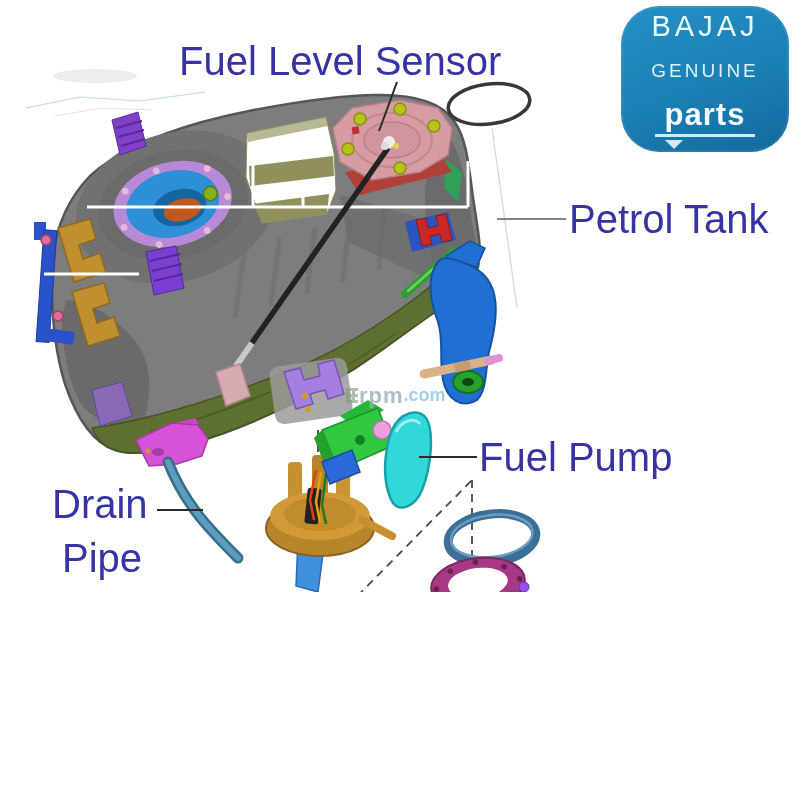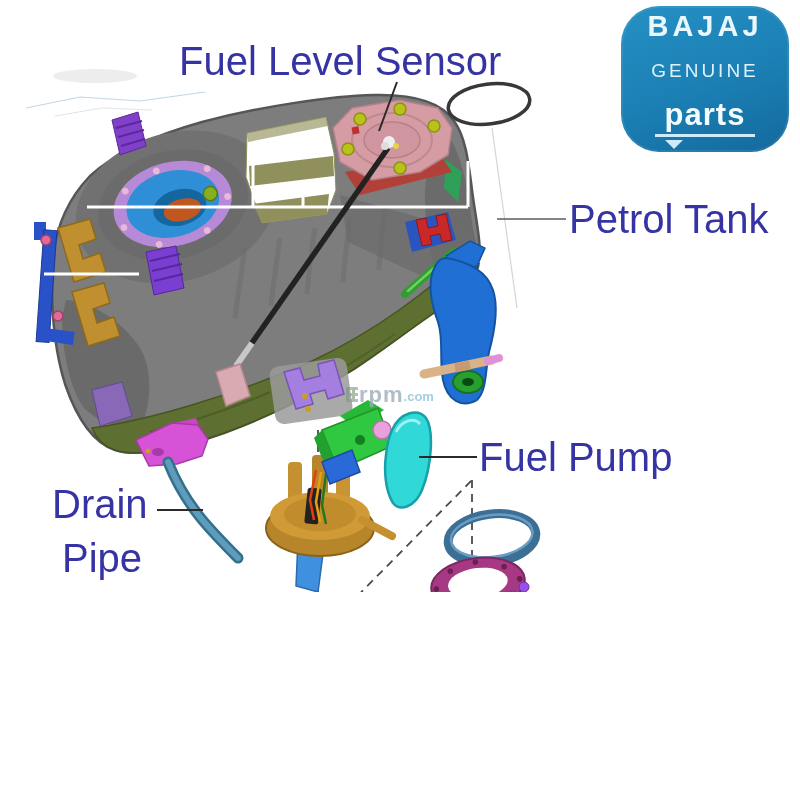--- a/index.html
+++ b/index.html
@@ -12,21 +12,21 @@
     position:absolute;color:#3634a4;font-size:40px;line-height:1.05;
     font-weight:400;letter-spacing:0px;white-space:nowrap;z-index:5;
   }
   .badge{
     position:absolute;left:621px;top:6px;width:168px;height:146px;
     border-radius:38px;background:linear-gradient(160deg,#2590c3 0%,#1b7fb4 55%,#14699c 100%);
     display:flex;flex-direction:column;align-items:center;justify-content:center;
     z-index:6;box-shadow:inset 0 0 0 2px rgba(255,255,255,0.08);
   }
   .badge .brand{
-    color:#e9f7fe;font-weight:700;font-size:29px;letter-spacing:4px;line-height:1;
+    color:#e9f7fe;font-weight:400;font-size:29px;letter-spacing:4px;line-height:1;
     margin-top:2px;
     text-align:center;
   }
   .badge .genuine{
     color:#ddf1fc;font-weight:400;font-size:19px;letter-spacing:3px;line-height:1;
     margin-top:20px;
   }
   .badge .parts{
     color:#f2fbff;font-weight:700;font-size:31px;letter-spacing:1px;line-height:1;
     margin-top:19px;padding:0 10px 4px 10px;border-bottom:3px solid #cfeaf8;
@@ -45,21 +45,21 @@
     background:
       repeating-linear-gradient(90deg,#7c9a7c 0 3px,transparent 3px 6px),
       repeating-linear-gradient(0deg,#8aa08a 0 3px,transparent 3px 6px);
     opacity:.8;
   }
   .watermark .wm-main{
     font-size:22px;font-weight:700;color:rgba(140,158,172,.85);line-height:.8;
     letter-spacing:1px;text-shadow:0 0 1px #ffffff;
   }
   .watermark .wm-suffix{
-    font-size:13px;font-weight:700;color:#8cc2e0;line-height:1;margin-bottom:1px;
+    font-size:18px;font-weight:700;color:#8cc2e0;line-height:1;margin-bottom:1px;
   }
 </style>
 </head>
 <body>
 
 <div class="stage">
 
 <svg width="800" height="800" viewBox="0 0 800 800">
 
   <g>

